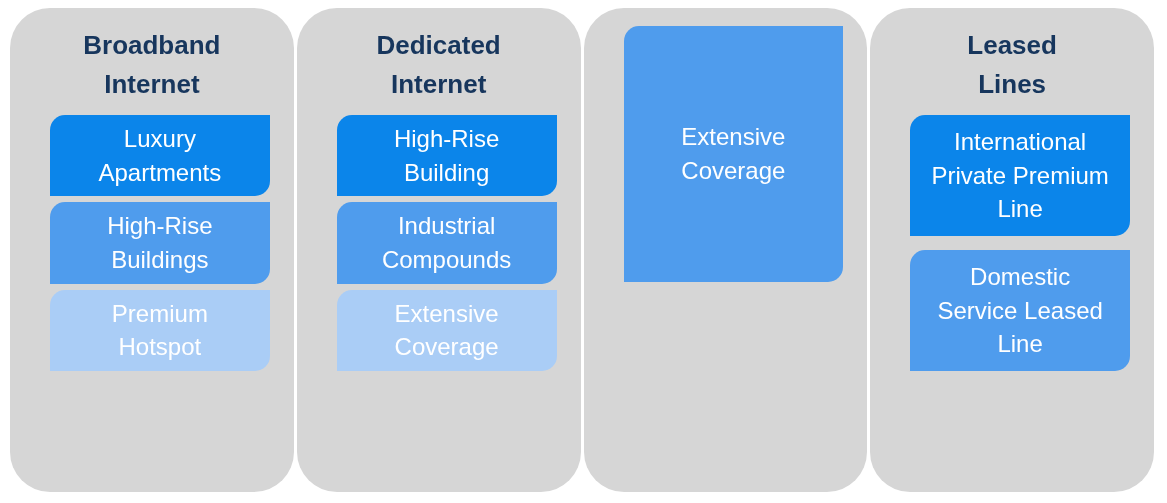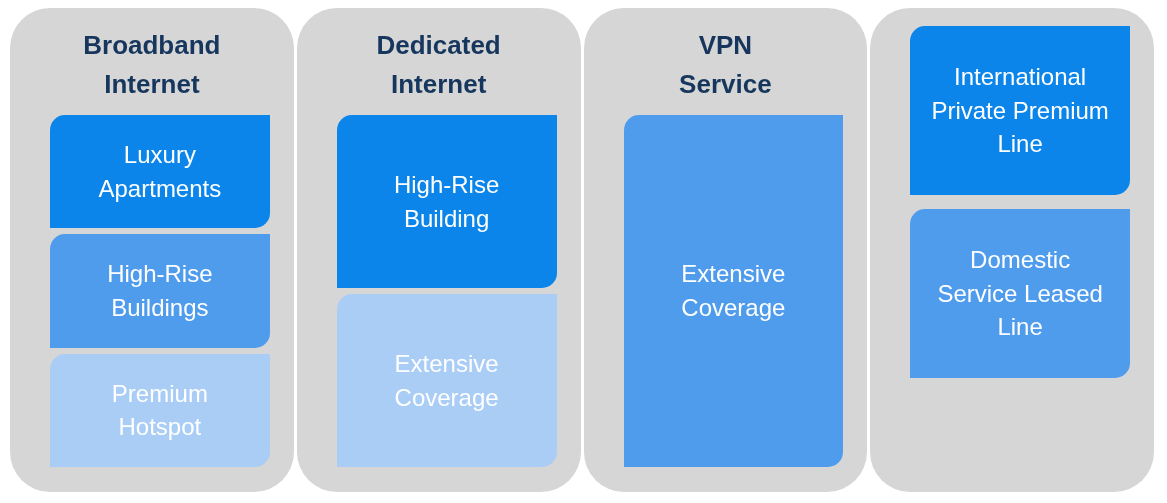--- a/index.html
+++ b/index.html
@@ -37,21 +37,21 @@
   .col-title {
     height: 89px;
     color: var(--title-text);
     font-size: 26px;
     font-weight: bold;
     line-height: 1.5;
     text-align: center;
     white-space: pre-line;
   }
   .boxes {
-    height: 352px;
+    height: 256px;
     margin: 0 24px 0 40px;
     display: flex;
     flex-direction: column;
     gap: 6px;
   }
   .col.two-boxes .boxes { gap: 14px; }
   .box {
     flex: 1 1 0;
     min-height: 0;
     border-radius: 15px 0 15px 0;
@@ -85,35 +85,37 @@
 Hotspot</div>
     </div>
   </div>
 
   <div class="col">
     <div class="col-title">Dedicated
 Internet</div>
     <div class="boxes">
       <div class="box" data-tier="tier1">High-Rise
 Building</div>
+      <div class="box" data-tier="tier2">Industrial
+Compounds</div>
       <div class="box" data-tier="tier3">Extensive
 Coverage</div>
     </div>
   </div>
 
   <div class="col two-boxes">
-    <div class="col-title">VPN
-Service</div>
     <div class="boxes">
       <div class="box" data-tier="tier2">Extensive
 Coverage</div>
     </div>
   </div>
 
   <div class="col two-boxes">
+    <div class="col-title">Leased
+Lines</div>
     <div class="boxes">
       <div class="box" data-tier="tier1">International
 Private Premium
 Line</div>
       <div class="box" data-tier="tier2">Domestic
 Service Leased
 Line</div>
     </div>
   </div>
 

